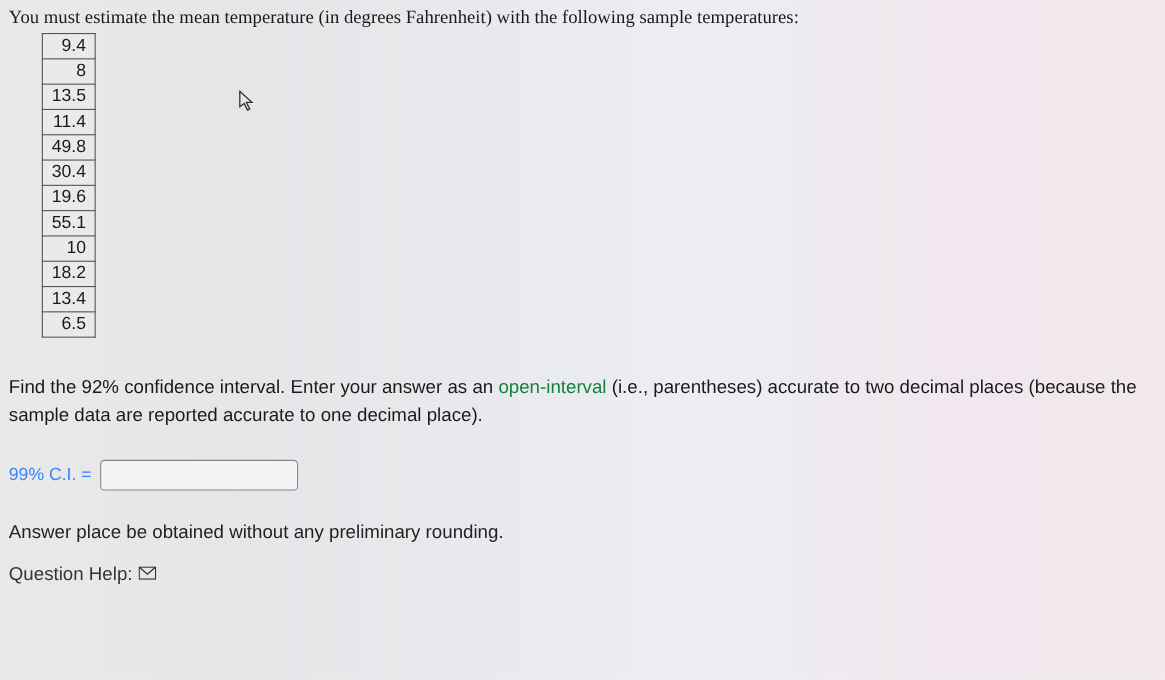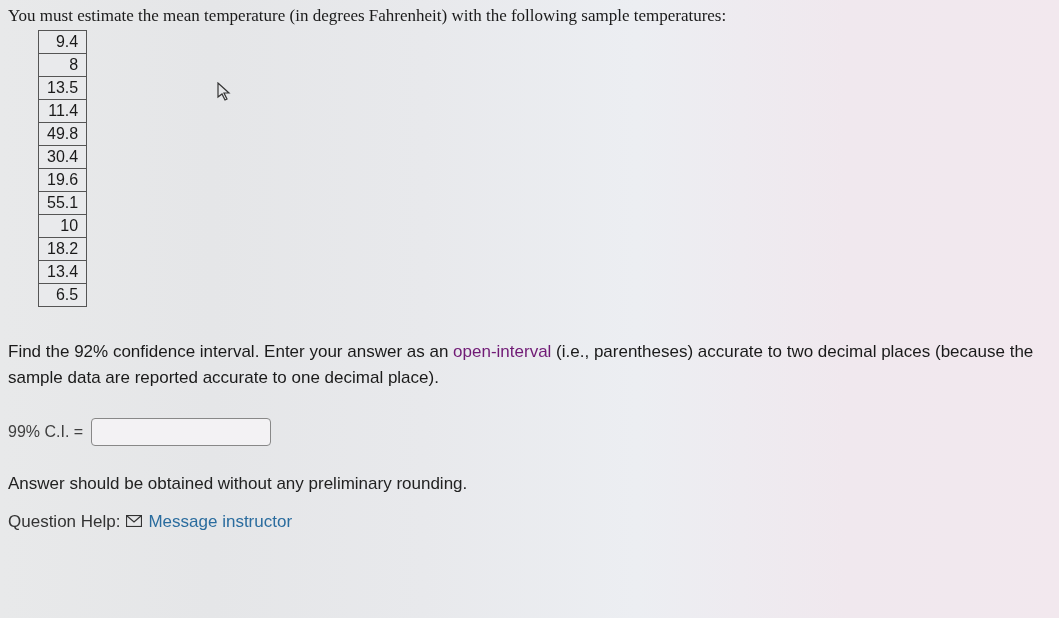--- a/index.html
+++ b/index.html
@@ -33,30 +33,30 @@
       text-align: right;
       width: 48px;
       font-size: 16px;
       background: #e9eaec;
     }
     .instruction-block {
       margin-top: 32px;
       line-height: 1.5;
     }
     .open-interval {
-      color: #701a75;
+      color: #15803d;
     }
     .ci-row {
       margin-top: 28px;
       display: flex;
       align-items: center;
       gap: 8px;
     }
     .ci-label {
-      color: #404040;
+      color: #3b82f6;
       font-size: 16px;
     }
     .ci-input {
       width: 180px;
       height: 28px;
       border: 1px solid #888;
       border-radius: 4px;
       background: #f3f2f4;
       padding: 2px 6px;
       font-size: 15px;
@@ -142,24 +142,23 @@
 
 <div class="instruction-block">
   <span>Find the 92% confidence interval. Enter your answer as an </span><span class="open-interval">open-interval</span><span> (i.e., parentheses) accurate to two decimal places (because the sample data are reported accurate to one decimal place).</span>
 </div>
 
 <div class="ci-row">
   <span class="ci-label">99% C.I. =</span>
   <input type="text" class="ci-input" value="" style="">
 </div>
 
-<div class="note-text">Answer should be obtained without any preliminary rounding.</div>
+<div class="note-text">Answer place be obtained without any preliminary rounding.</div>
 
 <div class="help-row">
   <span>Question Help:</span>
   <span>
     <svg class="mail-icon" viewBox="0 0 16 12">
       <rect x="0.5" y="0.5" width="15" height="11" fill="none" stroke="#333" stroke-width="1.2"></rect>
       <path d="M0.5 0.5 L8 7 L15.5 0.5" fill="none" stroke="#333" stroke-width="1.2"></path>
     </svg>
   </span>
-  <span class="help-link">Message instructor</span>
 </div>
 
 </body></html>

